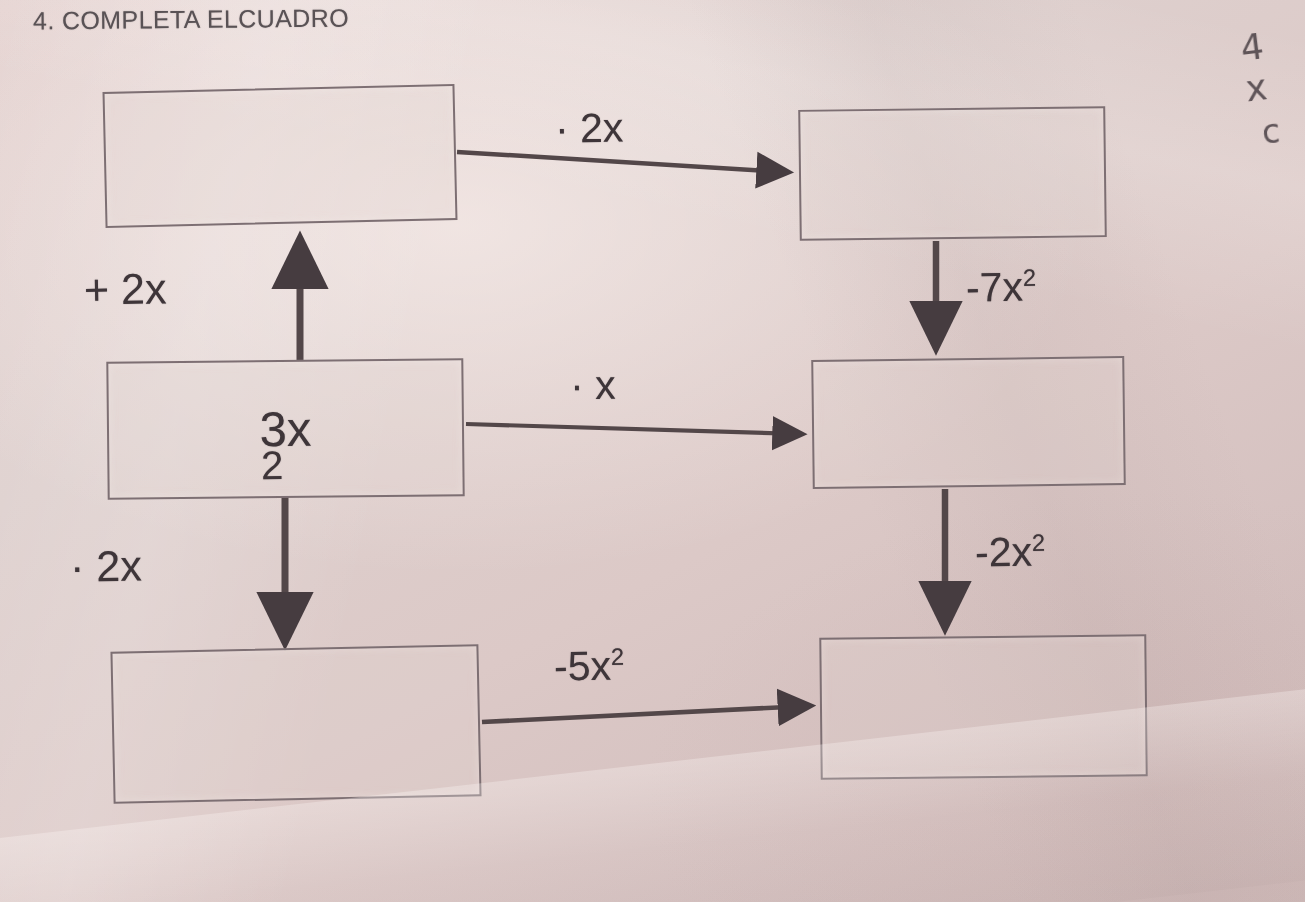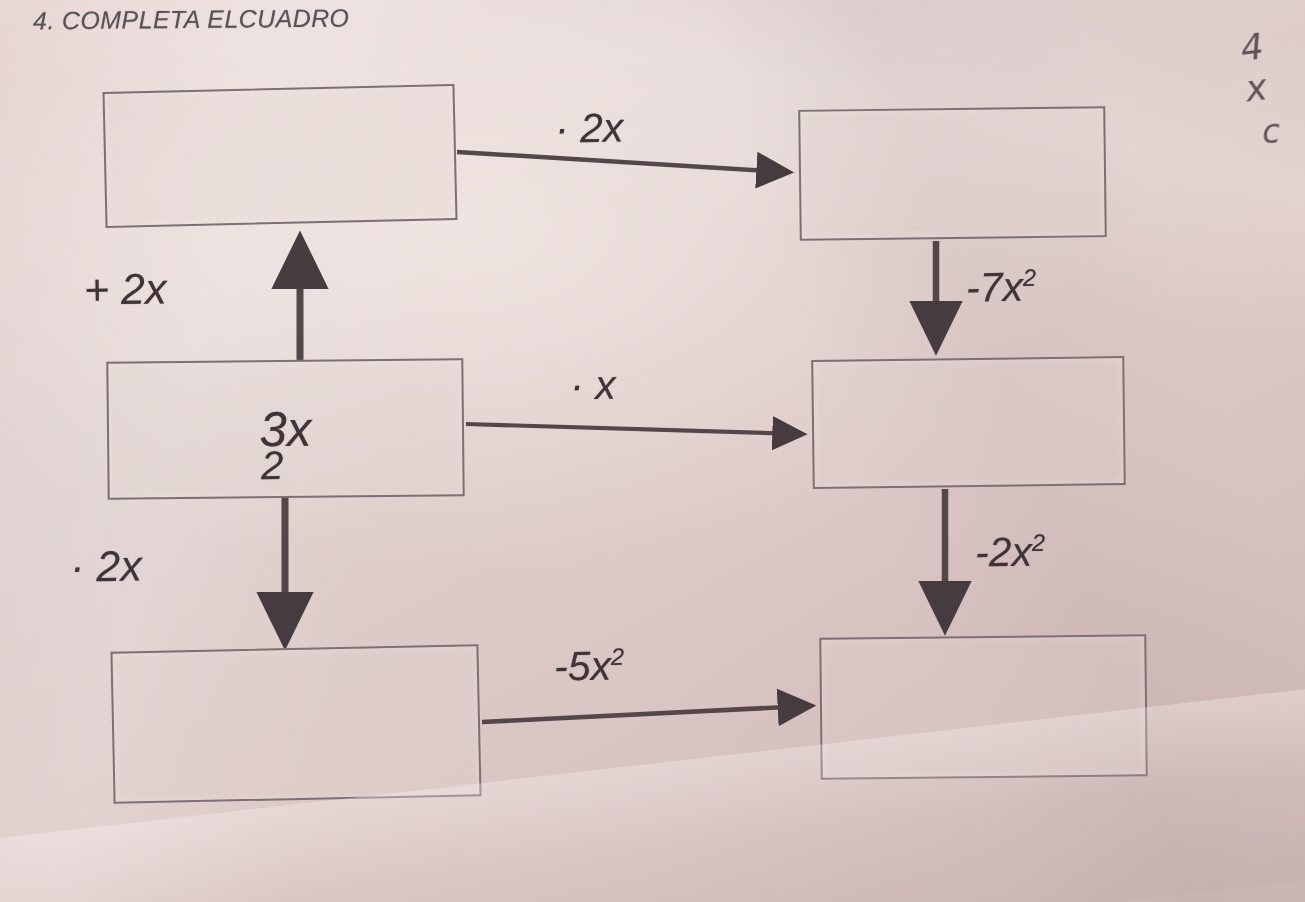--- a/index.html
+++ b/index.html
@@ -17,21 +17,20 @@
   
   #page {
     position: relative;
     width: 1305px;
     height: 902px;
     background:
       radial-gradient(ellipse 900px 500px at 35% 25%, rgba(255,245,242,0.55) 0%, rgba(255,245,242,0.0) 70%),
       radial-gradient(ellipse 700px 420px at 88% 88%, rgba(205,180,178,0.45) 0%, rgba(205,180,178,0.0) 72%),
       linear-gradient(152deg, #e5d3d1 0%, #ded0ce 32%, #dcc9c7 58%, #d3bfbe 82%, #cdb9b8 100%);
     overflow: hidden;
-    font-style: italic;
   }
   
   #page::before {
     content: "";
     position: absolute;
     inset: 0;
     background:
       linear-gradient(103deg, rgba(255,255,255,0.0) 0%, rgba(255,255,255,0.16) 18%, rgba(255,255,255,0.0) 33%),
       linear-gradient(70deg, rgba(160,140,140,0.0) 62%, rgba(160,140,140,0.10) 73%, rgba(160,140,140,0.0) 86%),
       linear-gradient(12deg, rgba(255,255,255,0.0) 70%, rgba(255,252,250,0.18) 84%, rgba(255,255,255,0.0) 97%);

